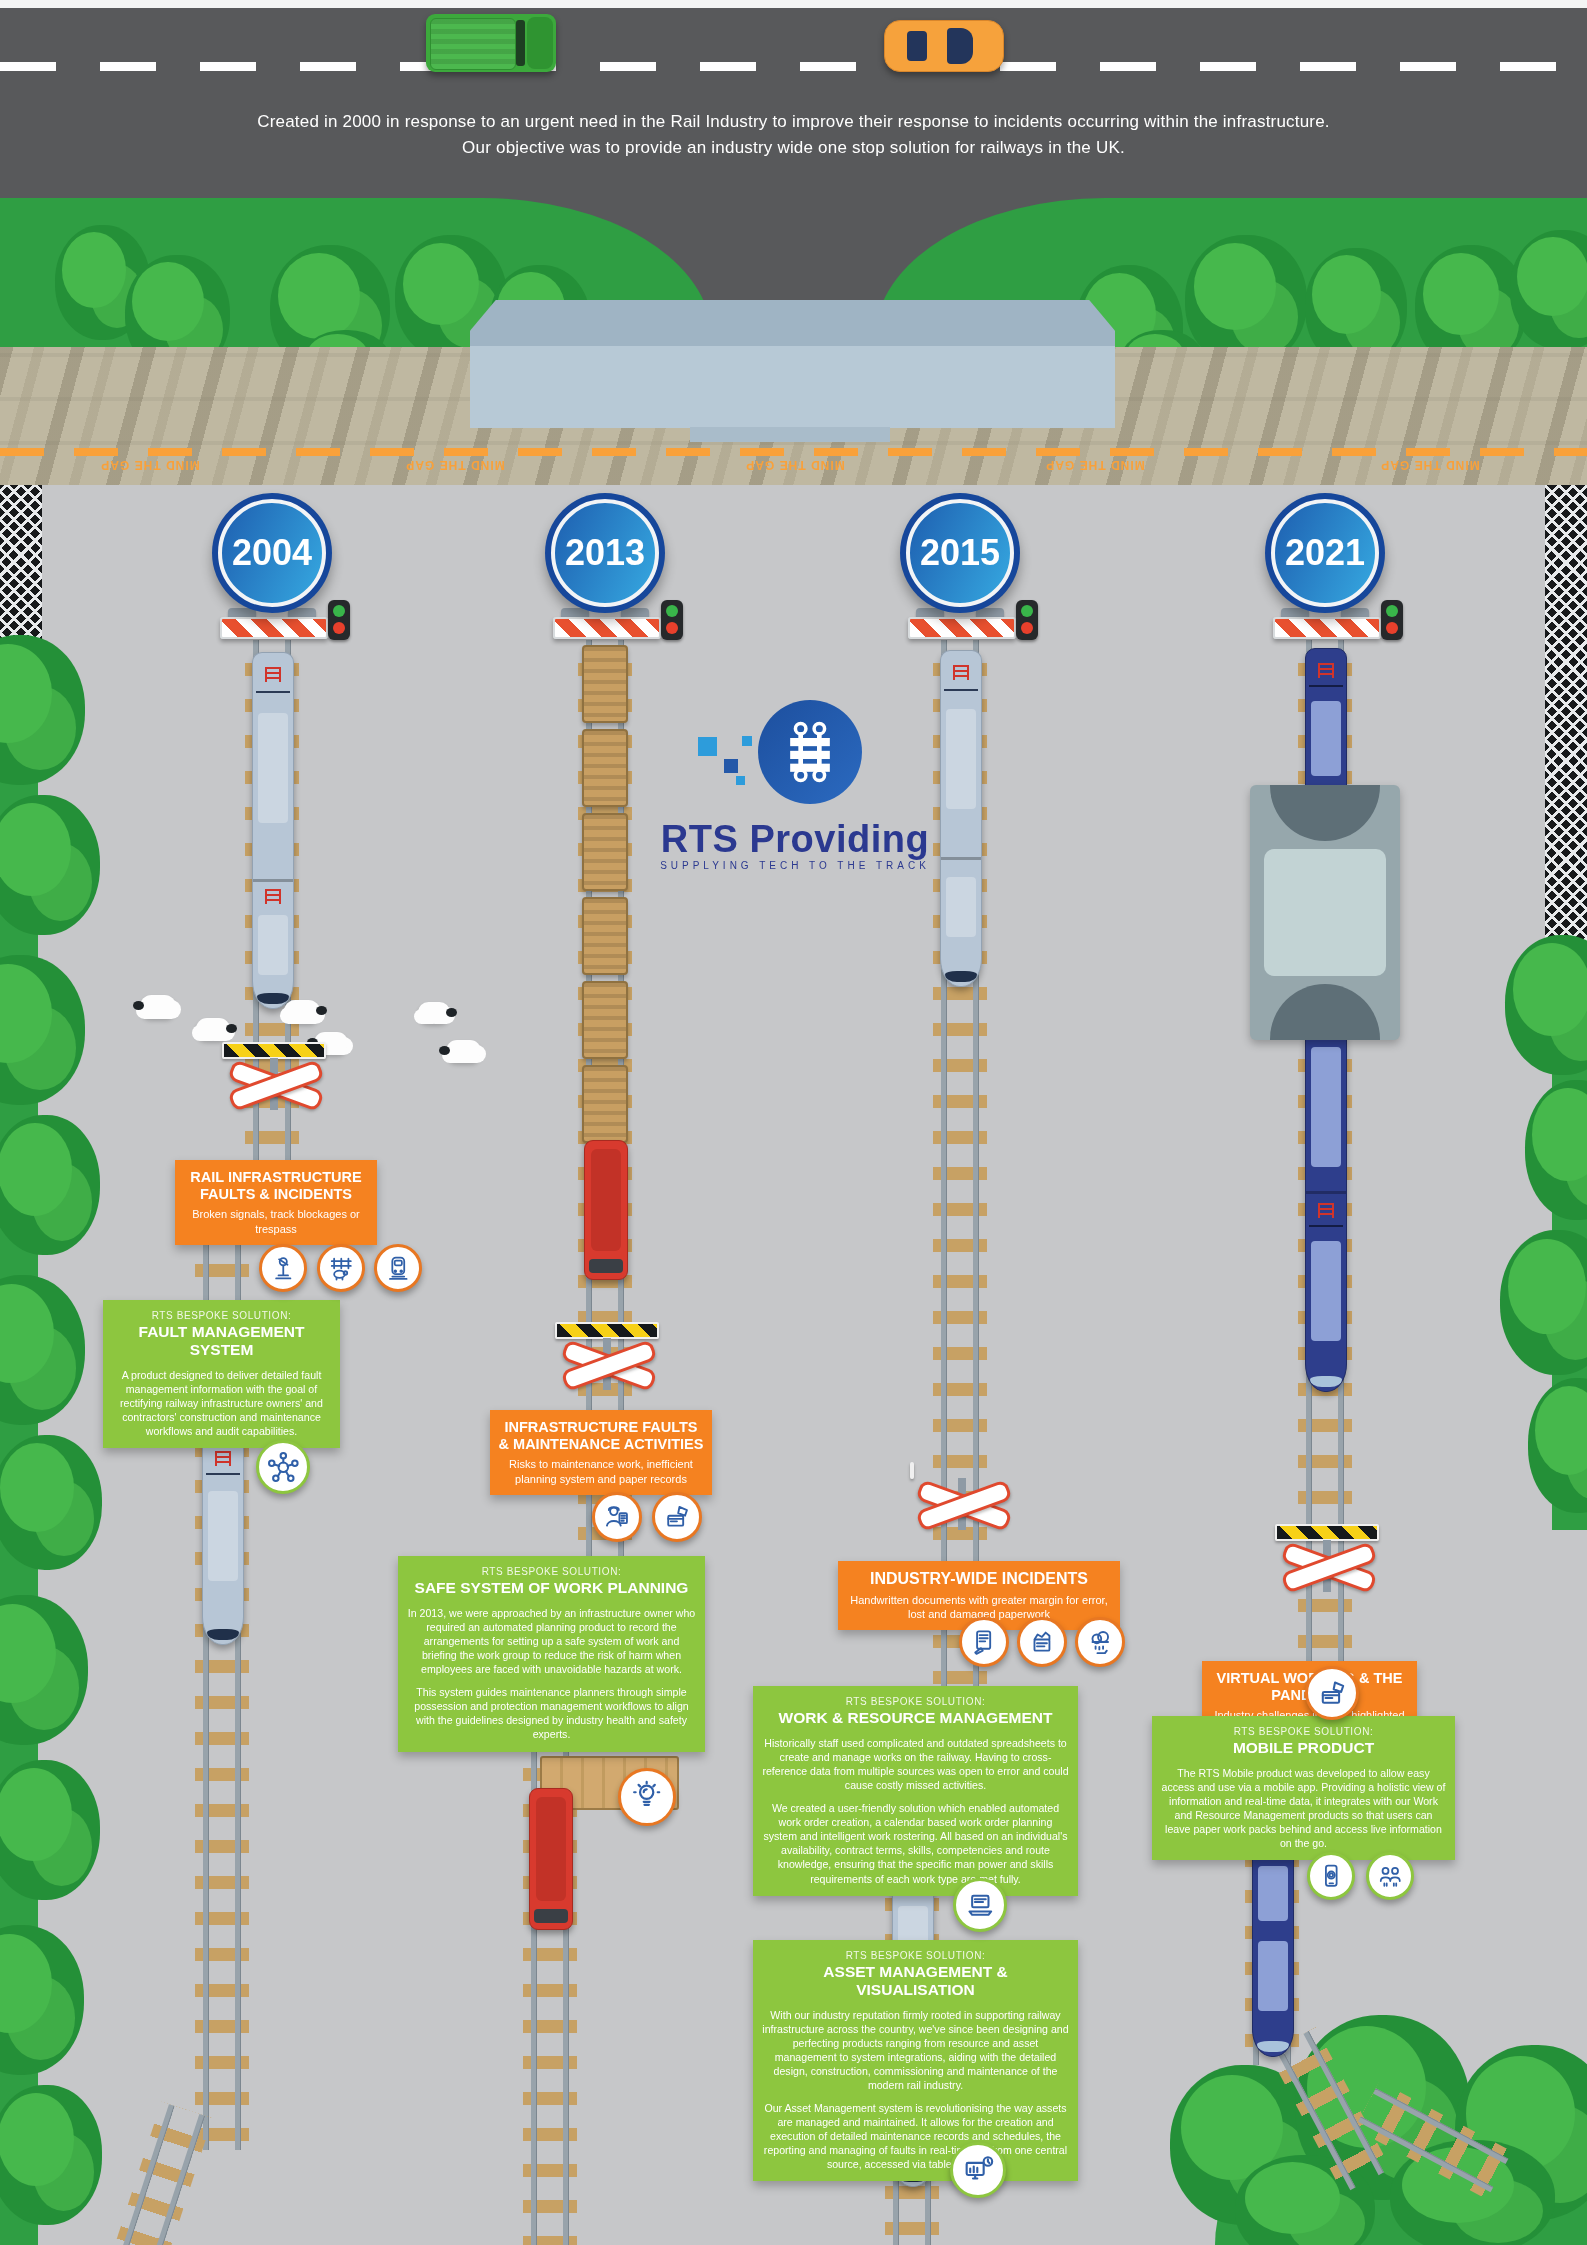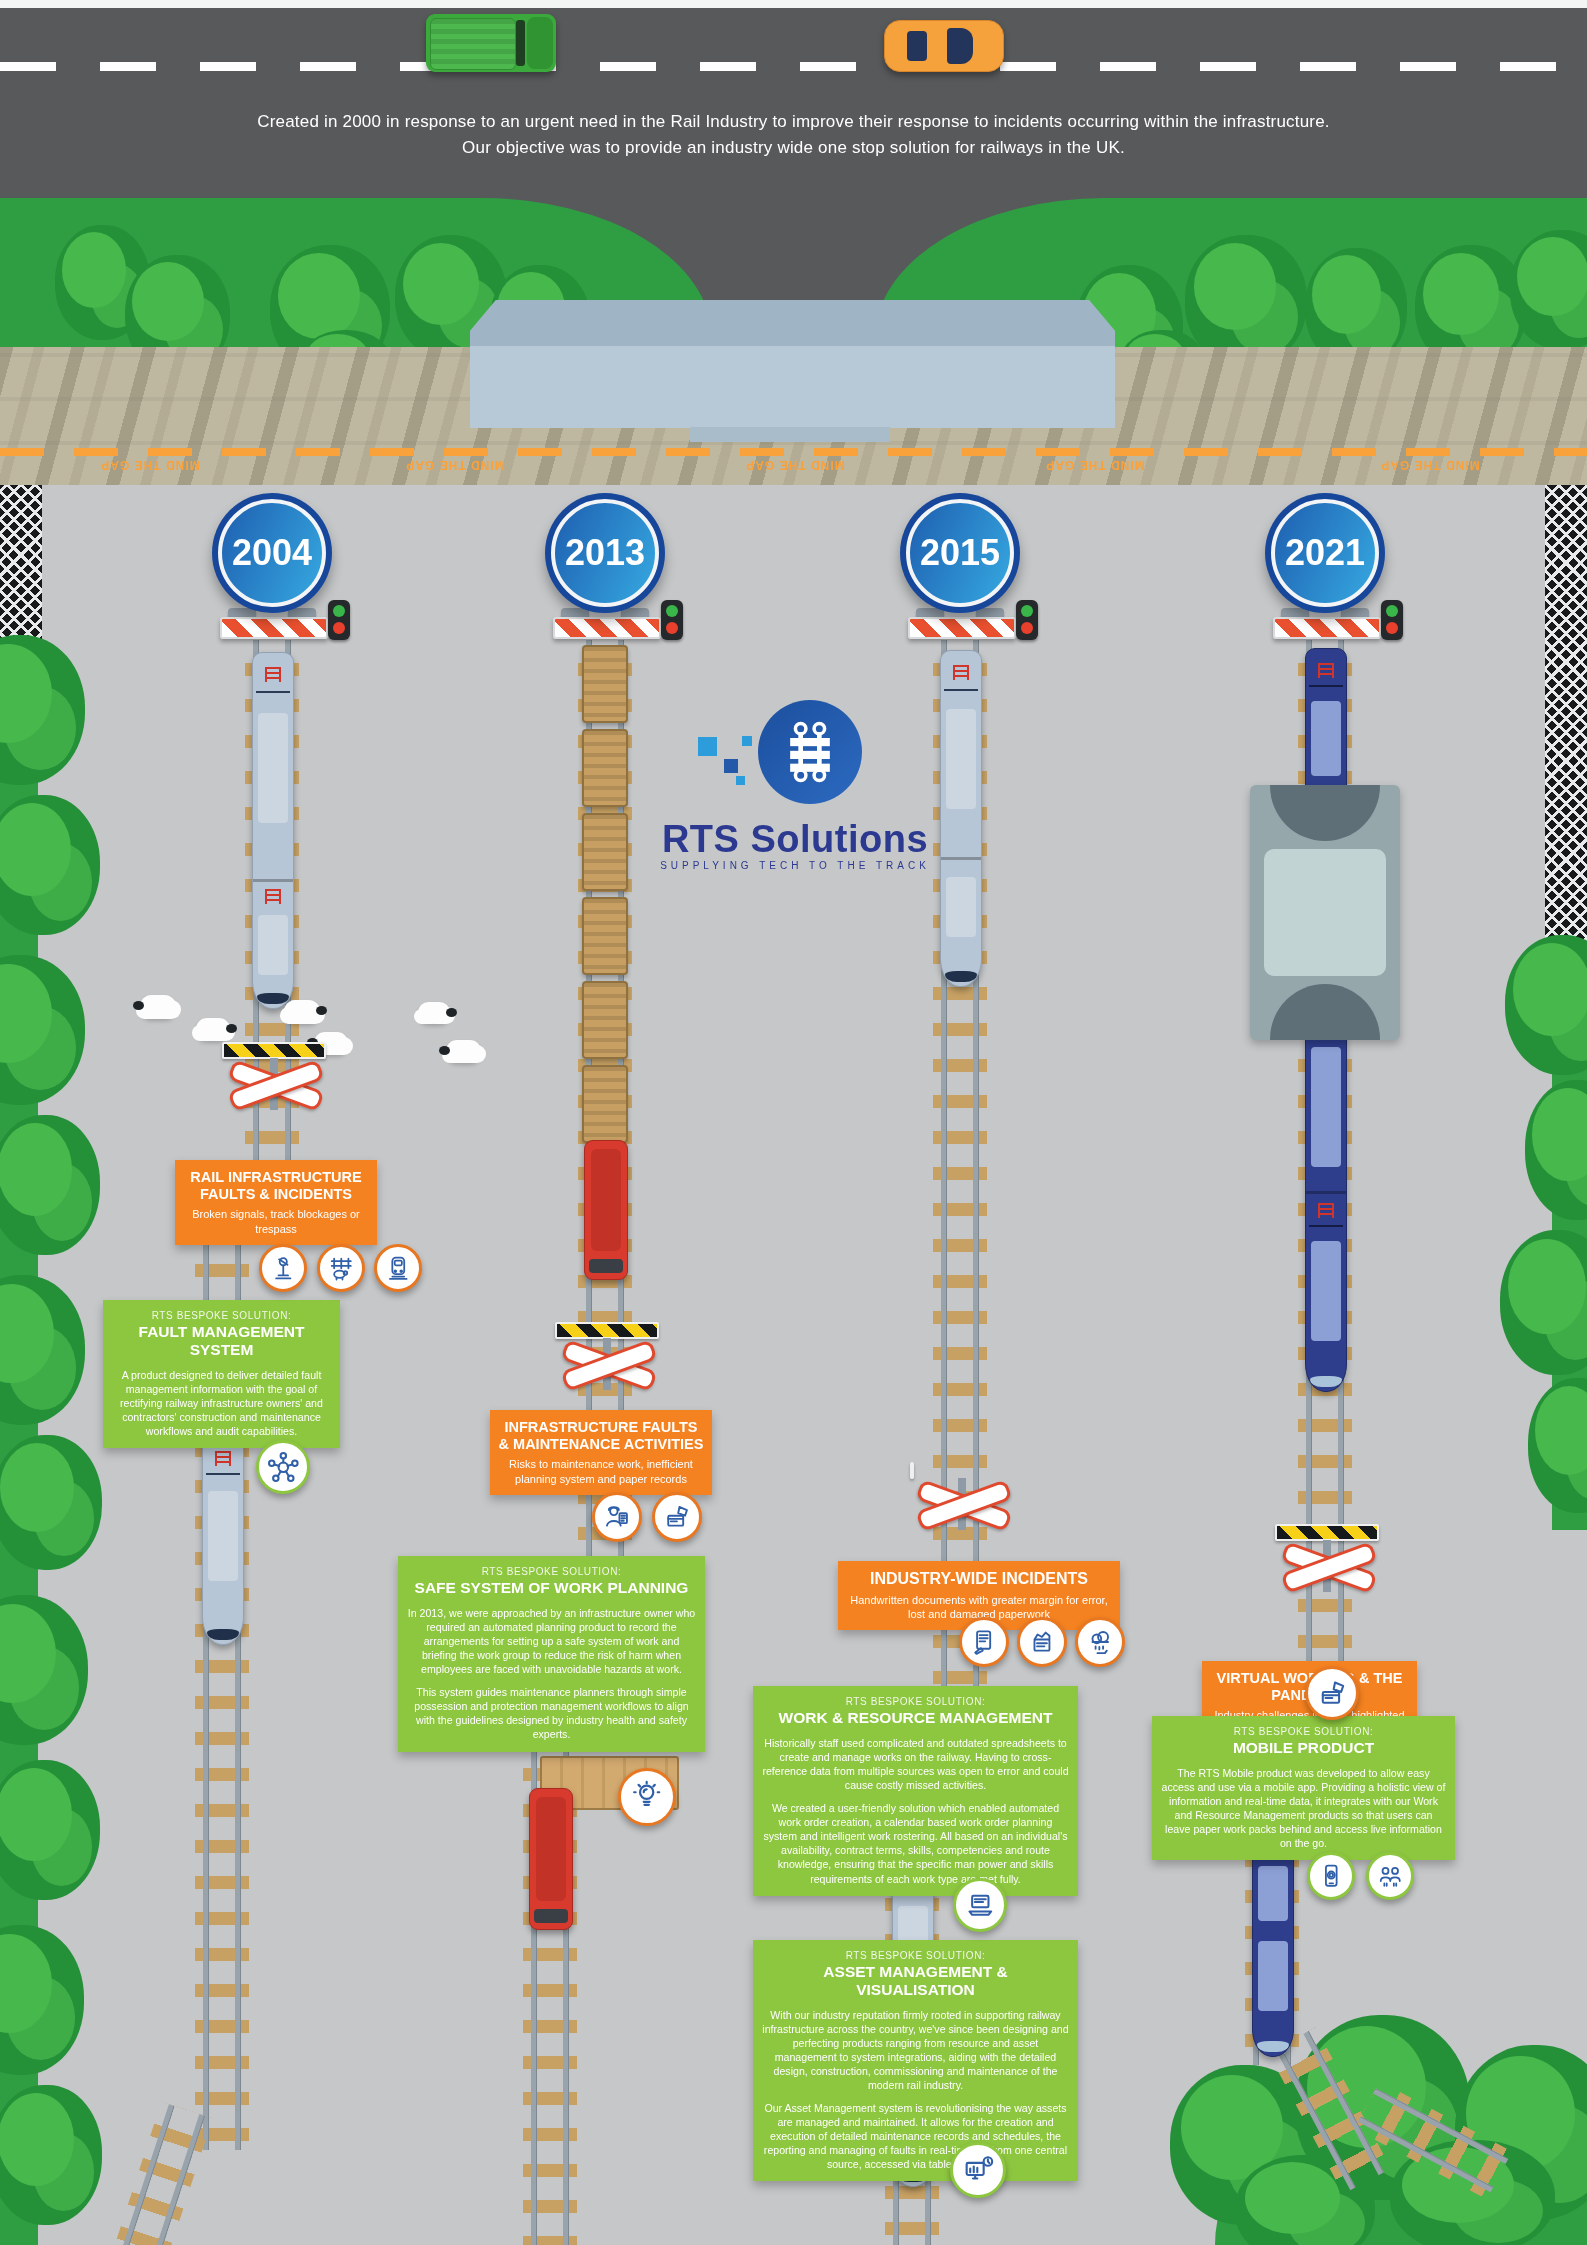--- a/index.html
+++ b/index.html
@@ -400,21 +400,21 @@
         <path d="M22 13v34M38 13v34" stroke="#fff" stroke-width="4" fill="none"></path>
         <circle cx="22" cy="10" r="4.5" stroke="#fff" stroke-width="3" fill="none"></circle>
         <circle cx="38" cy="10" r="4.5" stroke="#fff" stroke-width="3" fill="none"></circle>
         <circle cx="22" cy="50" r="4.5" stroke="#fff" stroke-width="3" fill="none"></circle>
         <circle cx="38" cy="50" r="4.5" stroke="#fff" stroke-width="3" fill="none"></circle>
         <rect x="13" y="18" width="34" height="7" fill="#fff"></rect>
         <rect x="13" y="29" width="34" height="7" fill="#fff"></rect>
         <rect x="13" y="40" width="34" height="7" fill="#fff"></rect>
       </svg>
     </div>
-    <div class="word">RTS Solutions</div>
+    <div class="word">RTS Providing</div>
     <div class="tag">SUPPLYING TECH TO THE TRACK</div>
   </div>
 
   <div class="obox" style="left:175px;top:1160px;width:202px;min-height:70px;">
     <div class="t">RAIL INFRASTRUCTURE FAULTS &amp; INCIDENTS</div>
     <div class="d">Broken signals, track blockages or trespass</div>
   </div>
   <div class="icn o" style="left:259px;top:1244px;width:48px;height:48px;">
     <svg viewBox="0 0 48 48">
         <circle cx="24" cy="13" r="6"></circle>

